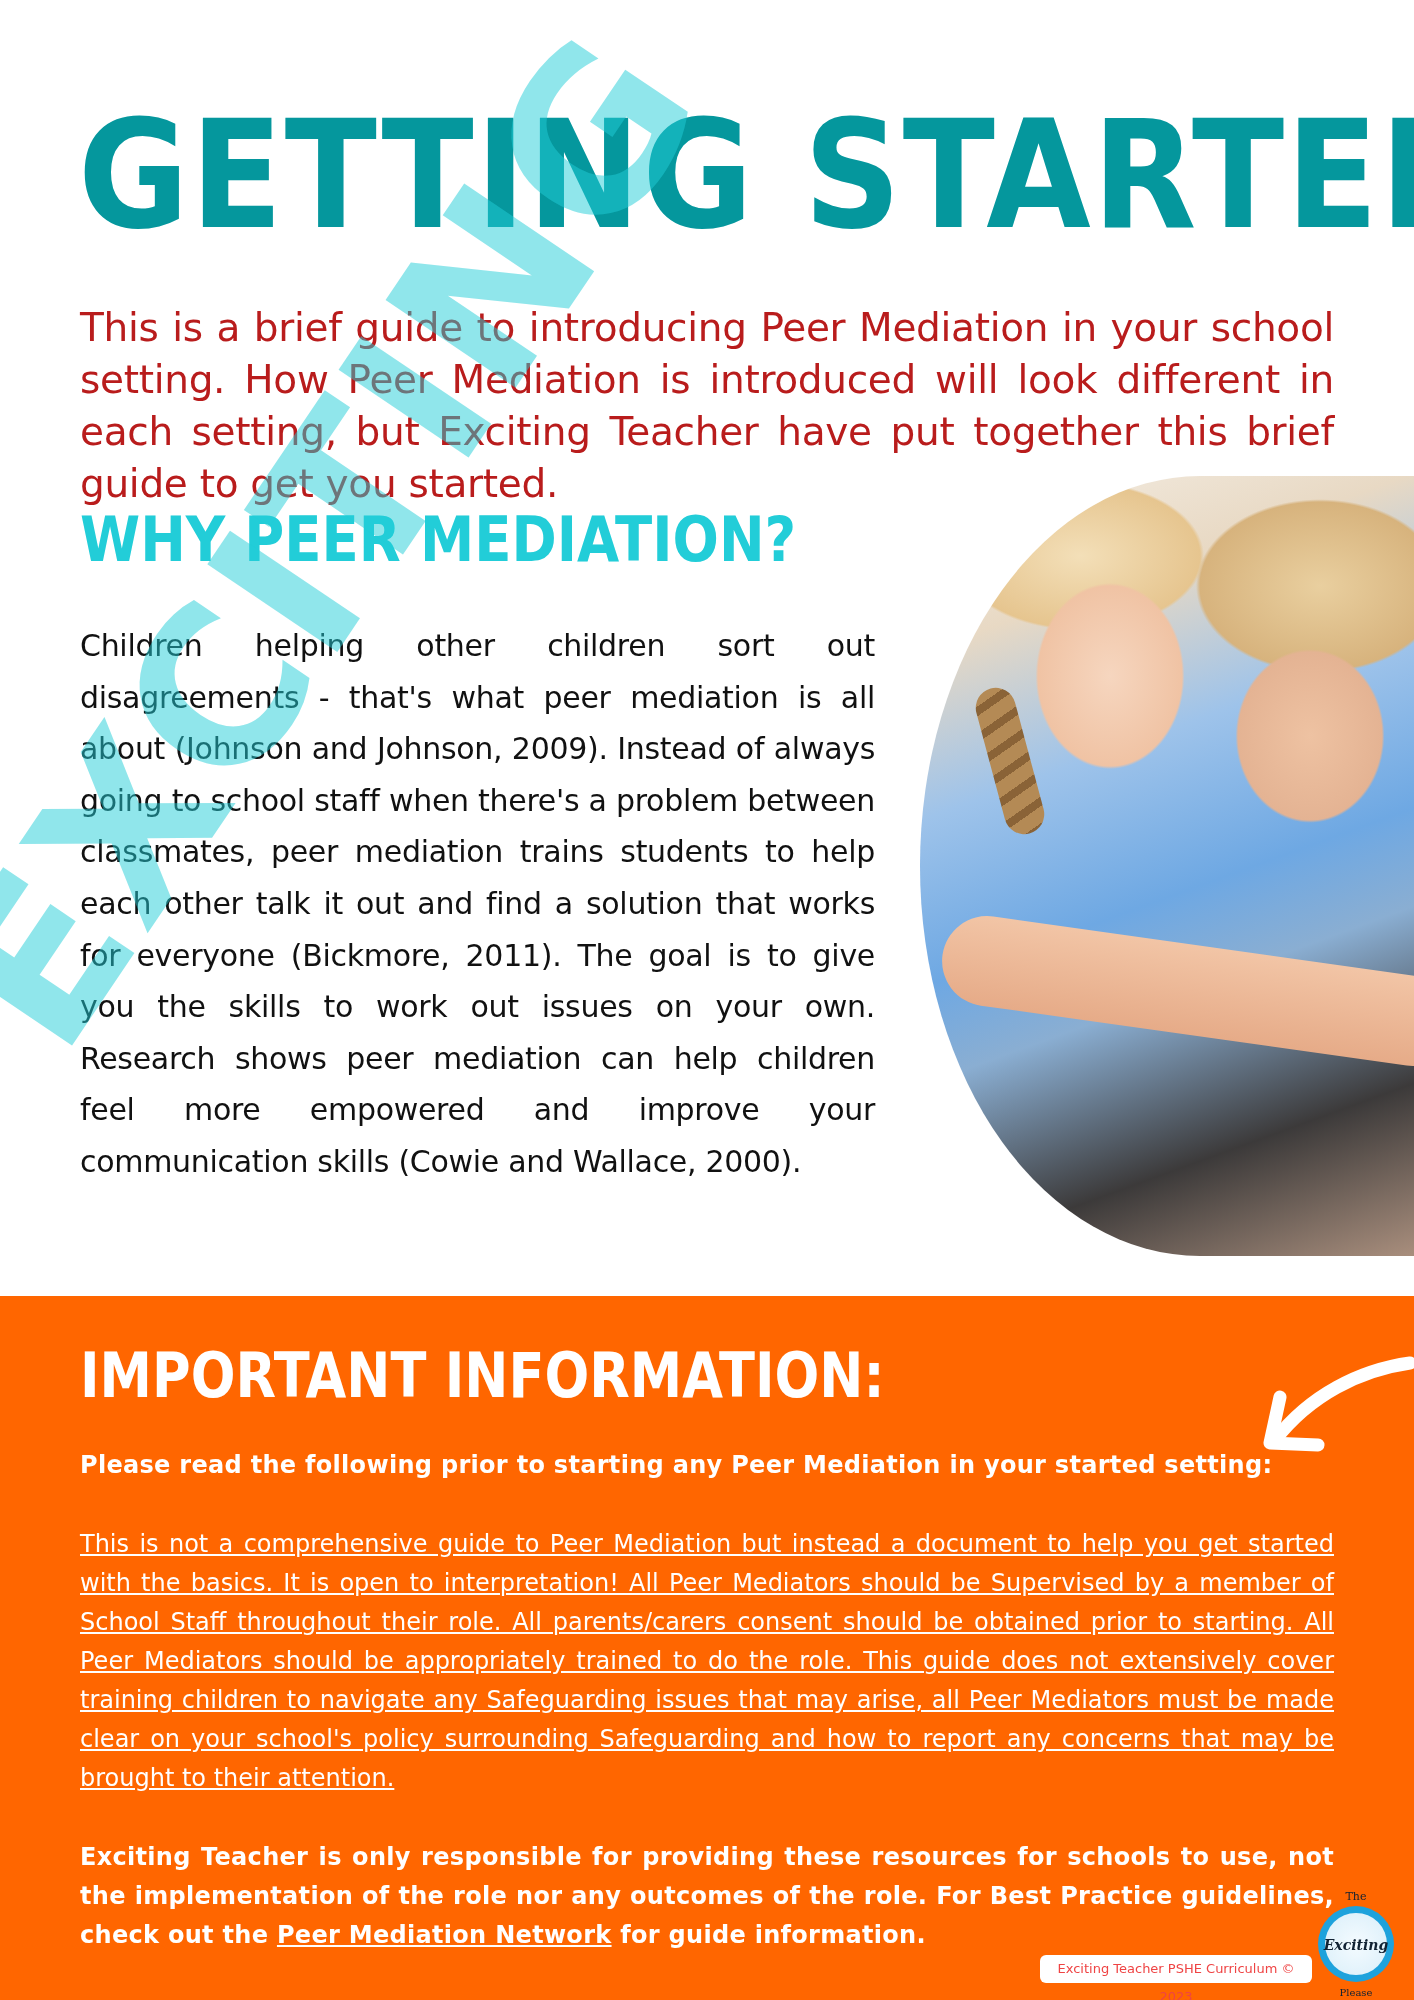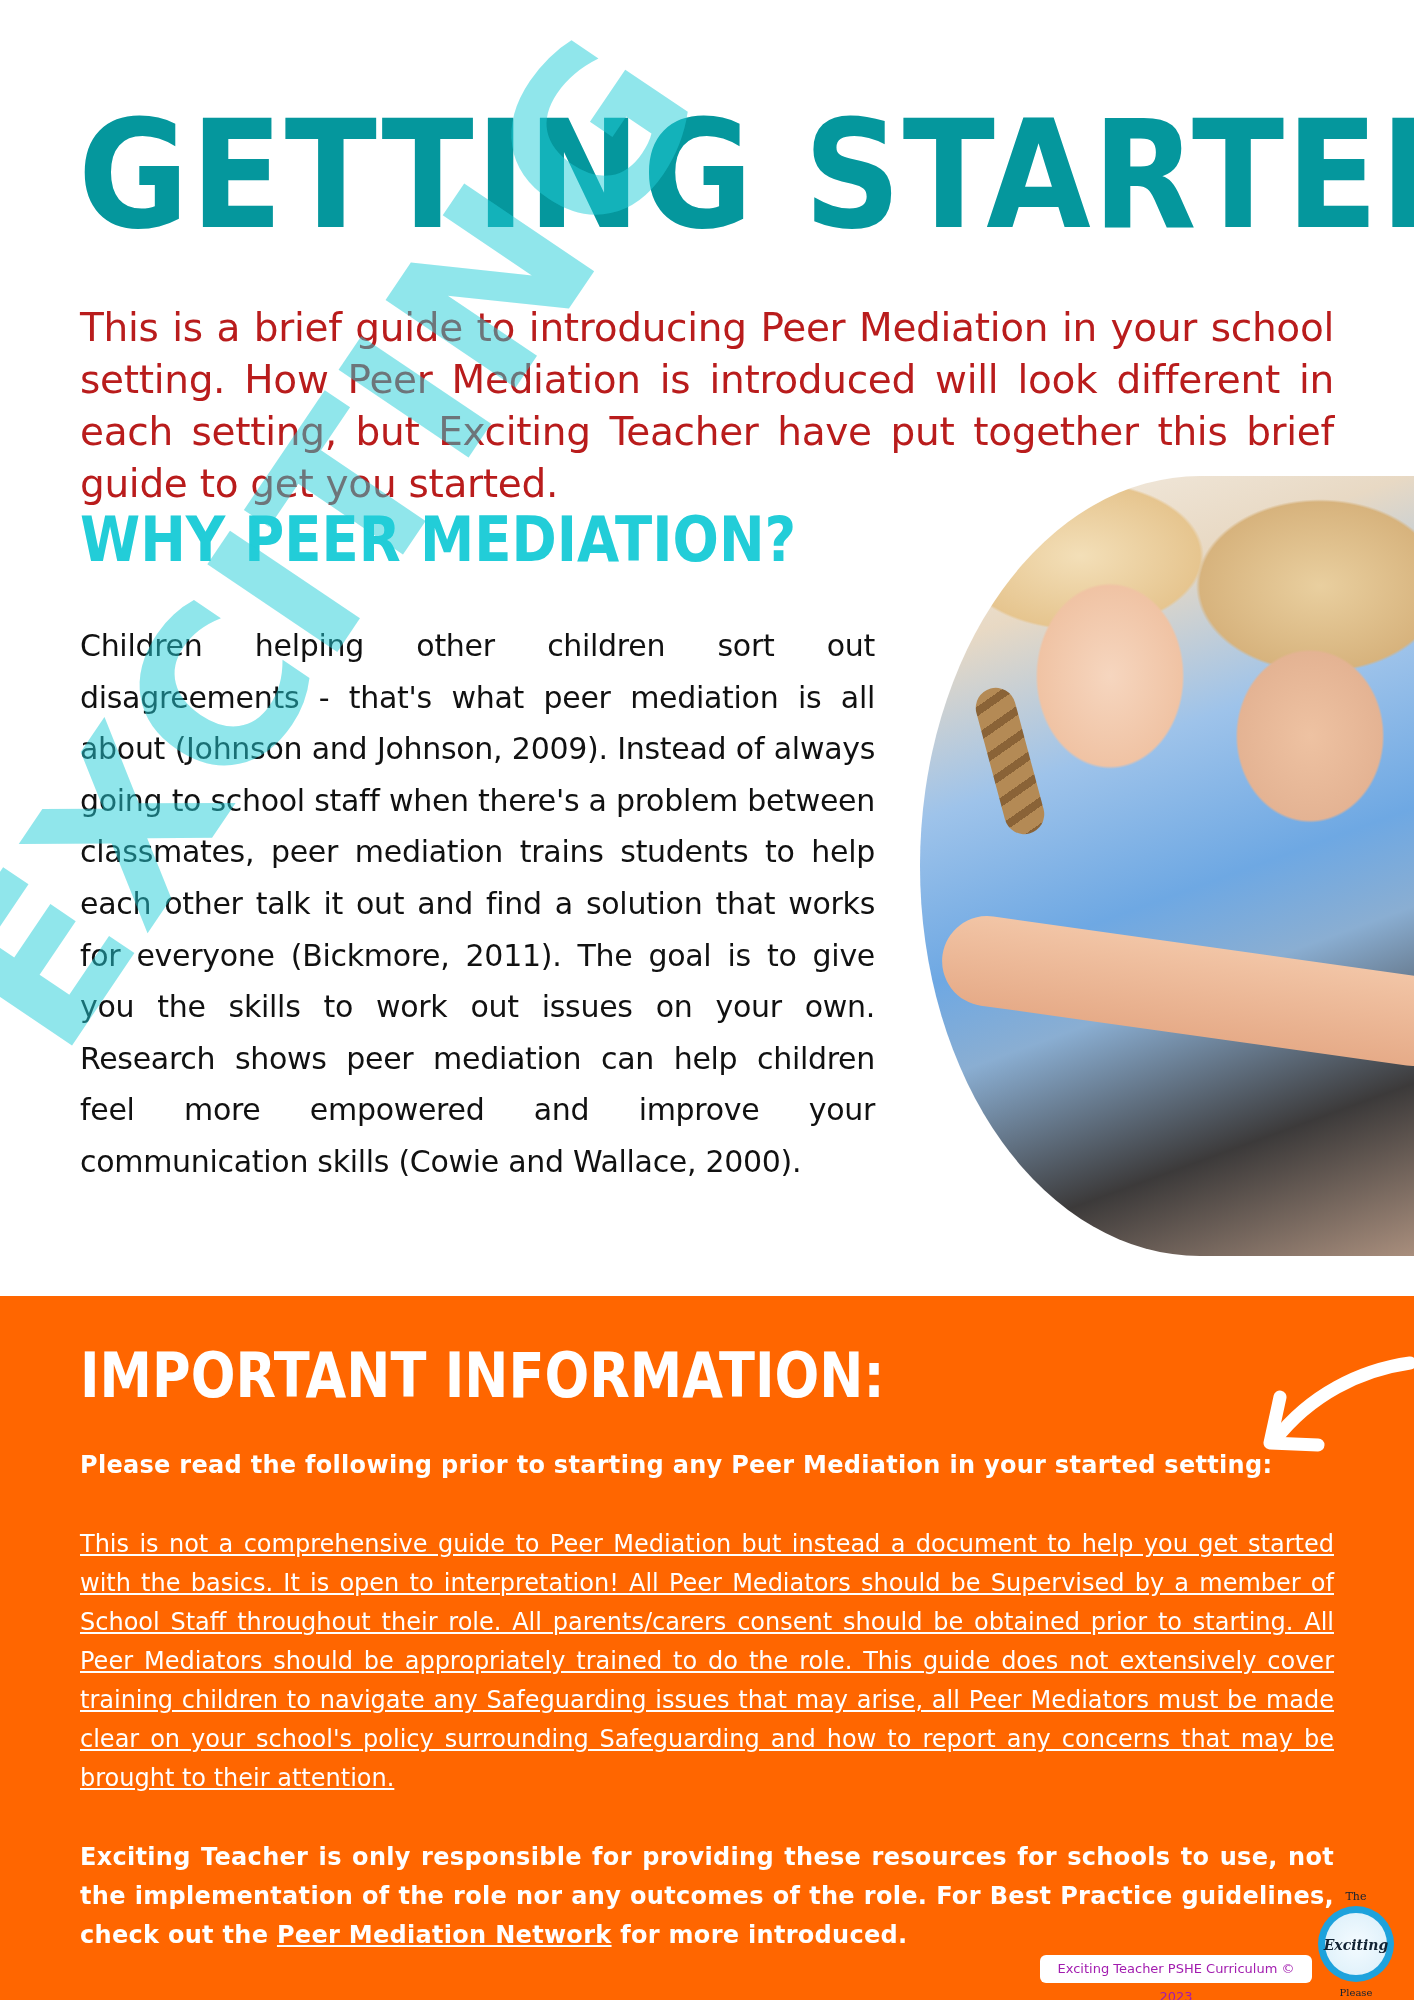--- a/index.html
+++ b/index.html
@@ -78,21 +78,21 @@
     font-size: 24px; line-height: 39px; color: #fff; font-weight: bold;
     text-align: justify; letter-spacing: 0.3px;
   }
   .imp-disclaimer a { color: #fff; text-decoration: underline; }
   .arrow {
     position: absolute; left: 1250px; top: 1345px; width: 164px; height: 120px;
   }
   .copyright {
     position: absolute; left: 1040px; top: 1955px; width: 272px; height: 28px;
     background: #fff; border-radius: 6px;
-    font-size: 13px; line-height: 28px; color: #a21caf; text-align: center;
+    font-size: 13px; line-height: 28px; color: #ef4444; text-align: center;
   }
   .logo {
     position: absolute; left: 1318px; top: 1906px; width: 76px; height: 76px;
     border-radius: 50%; background: #1ea2dc;
     display: flex; align-items: center; justify-content: center;
   }
   .logo-inner {
     width: 62px; height: 62px; border-radius: 50%;
     background: radial-gradient(circle, #f4fbff 0%, #d9eef9 100%);
     display: flex; flex-direction: column; align-items: center; justify-content: center;
@@ -131,21 +131,21 @@
 
 <svg class="arrow" viewBox="0 0 164 120">
   <path d="M160 18 C 110 25, 60 50, 25 95" stroke="#fff" stroke-width="13" fill="none" stroke-linecap="round"></path>
   <path d="M30 52 L 20 98 L 68 100" stroke="#fff" stroke-width="13" fill="none" stroke-linecap="round" stroke-linejoin="round"></path>
 </svg>
 
 <div class="imp-lead">Please read the following prior to starting any Peer Mediation in your started setting:</div>
 
 <div class="imp-body">This is not a comprehensive guide to Peer Mediation but instead a document to help you get started with the basics. It is open to interpretation! All Peer Mediators should be Supervised by a member of School Staff throughout their role. All parents/carers consent should be obtained prior to starting. All Peer Mediators should be appropriately trained to do the role. This guide does not extensively cover training children to navigate any Safeguarding issues that may arise, all Peer Mediators must be made clear on your school's policy surrounding Safeguarding and how to report any concerns that may be brought to their attention.</div>
 
-<div class="imp-disclaimer"><span>Exciting Teacher is only responsible for providing these resources for schools to use, not the implementation of the role nor any outcomes of the role. For Best Practice guidelines, check out the </span><a href="#">Peer Mediation Network</a><span> for more introduced.</span></div>
+<div class="imp-disclaimer"><span>Exciting Teacher is only responsible for providing these resources for schools to use, not the implementation of the role nor any outcomes of the role. For Best Practice guidelines, check out the </span><a href="#">Peer Mediation Network</a><span> for guide information.</span></div>
 
 <div class="copyright">Exciting Teacher PSHE Curriculum © 2023</div>
 
 <div class="logo">
   <div class="logo-inner">
     <span>The</span>
     <span>Exciting</span>
     <span>Please</span>
   </div>
 </div>

